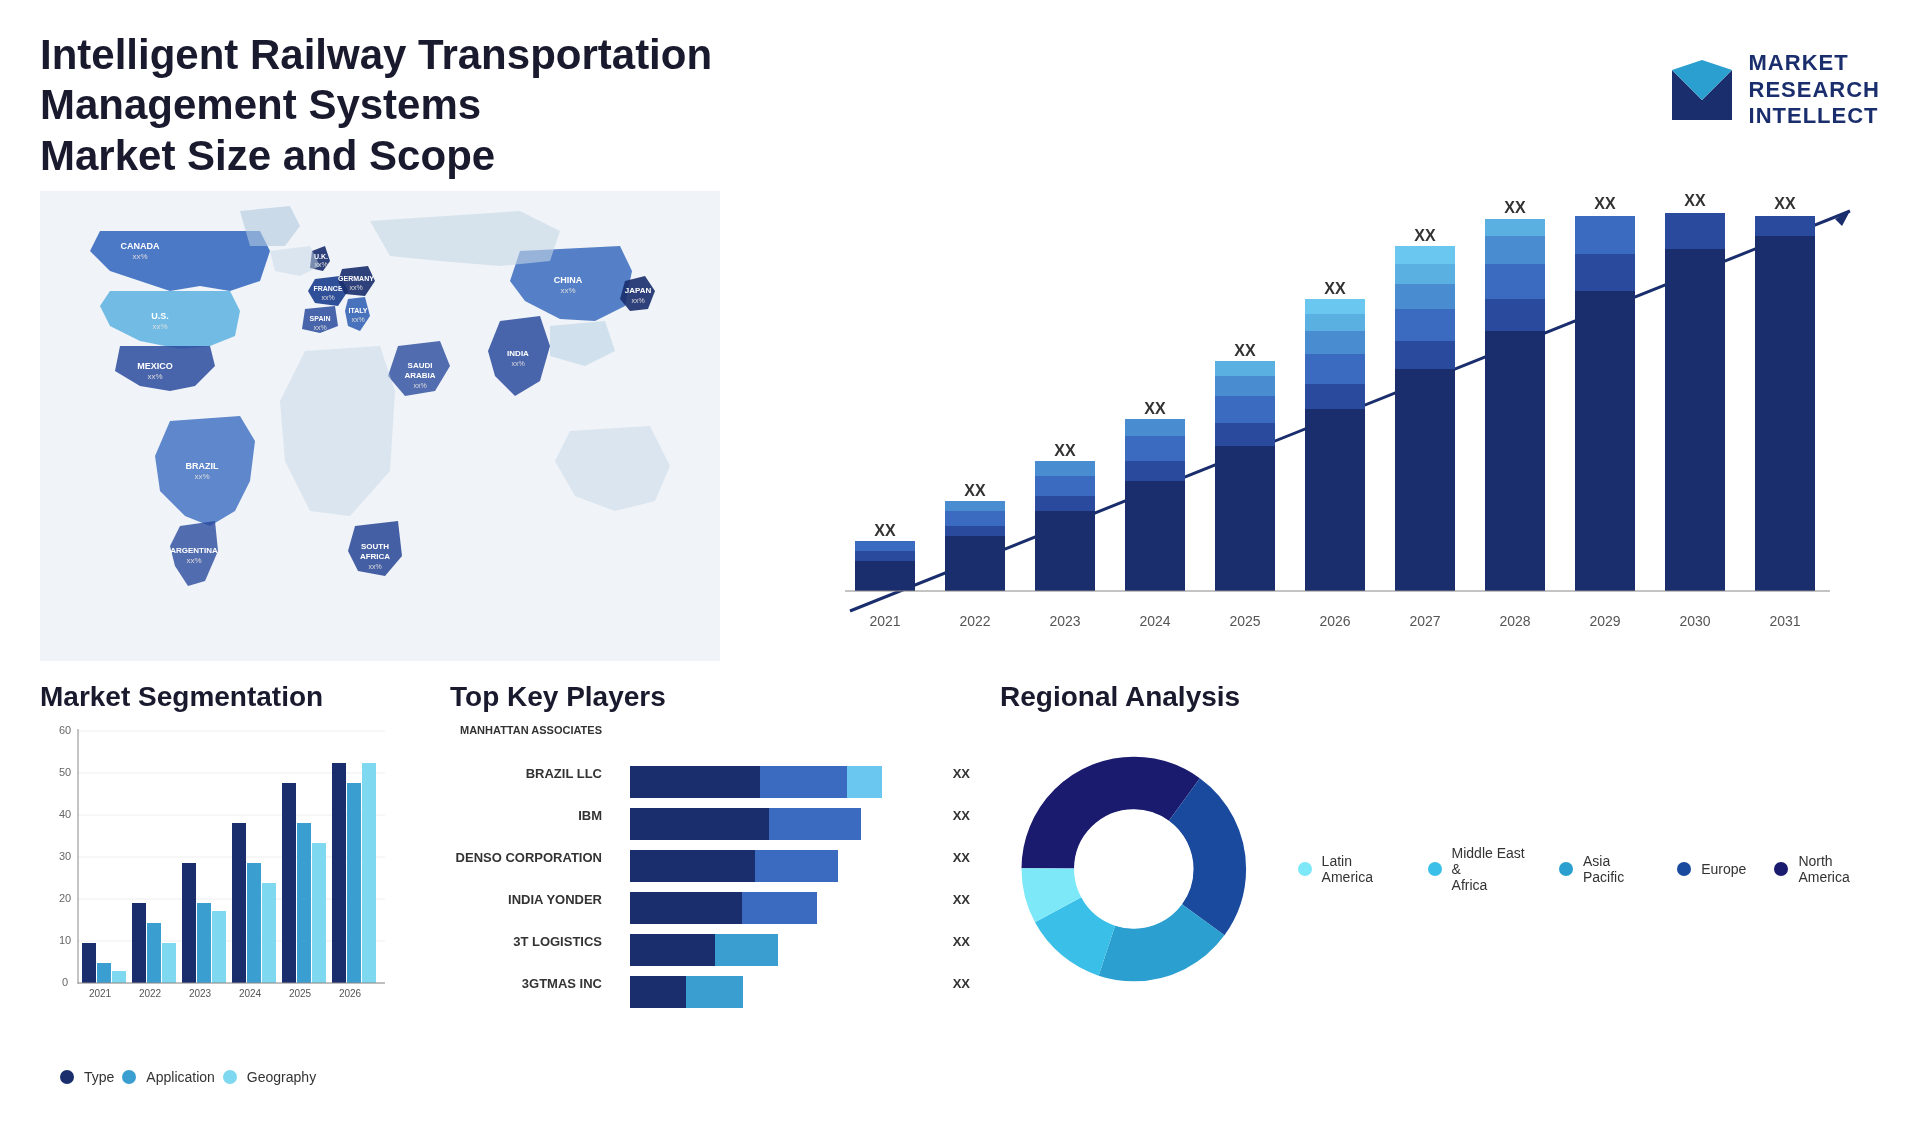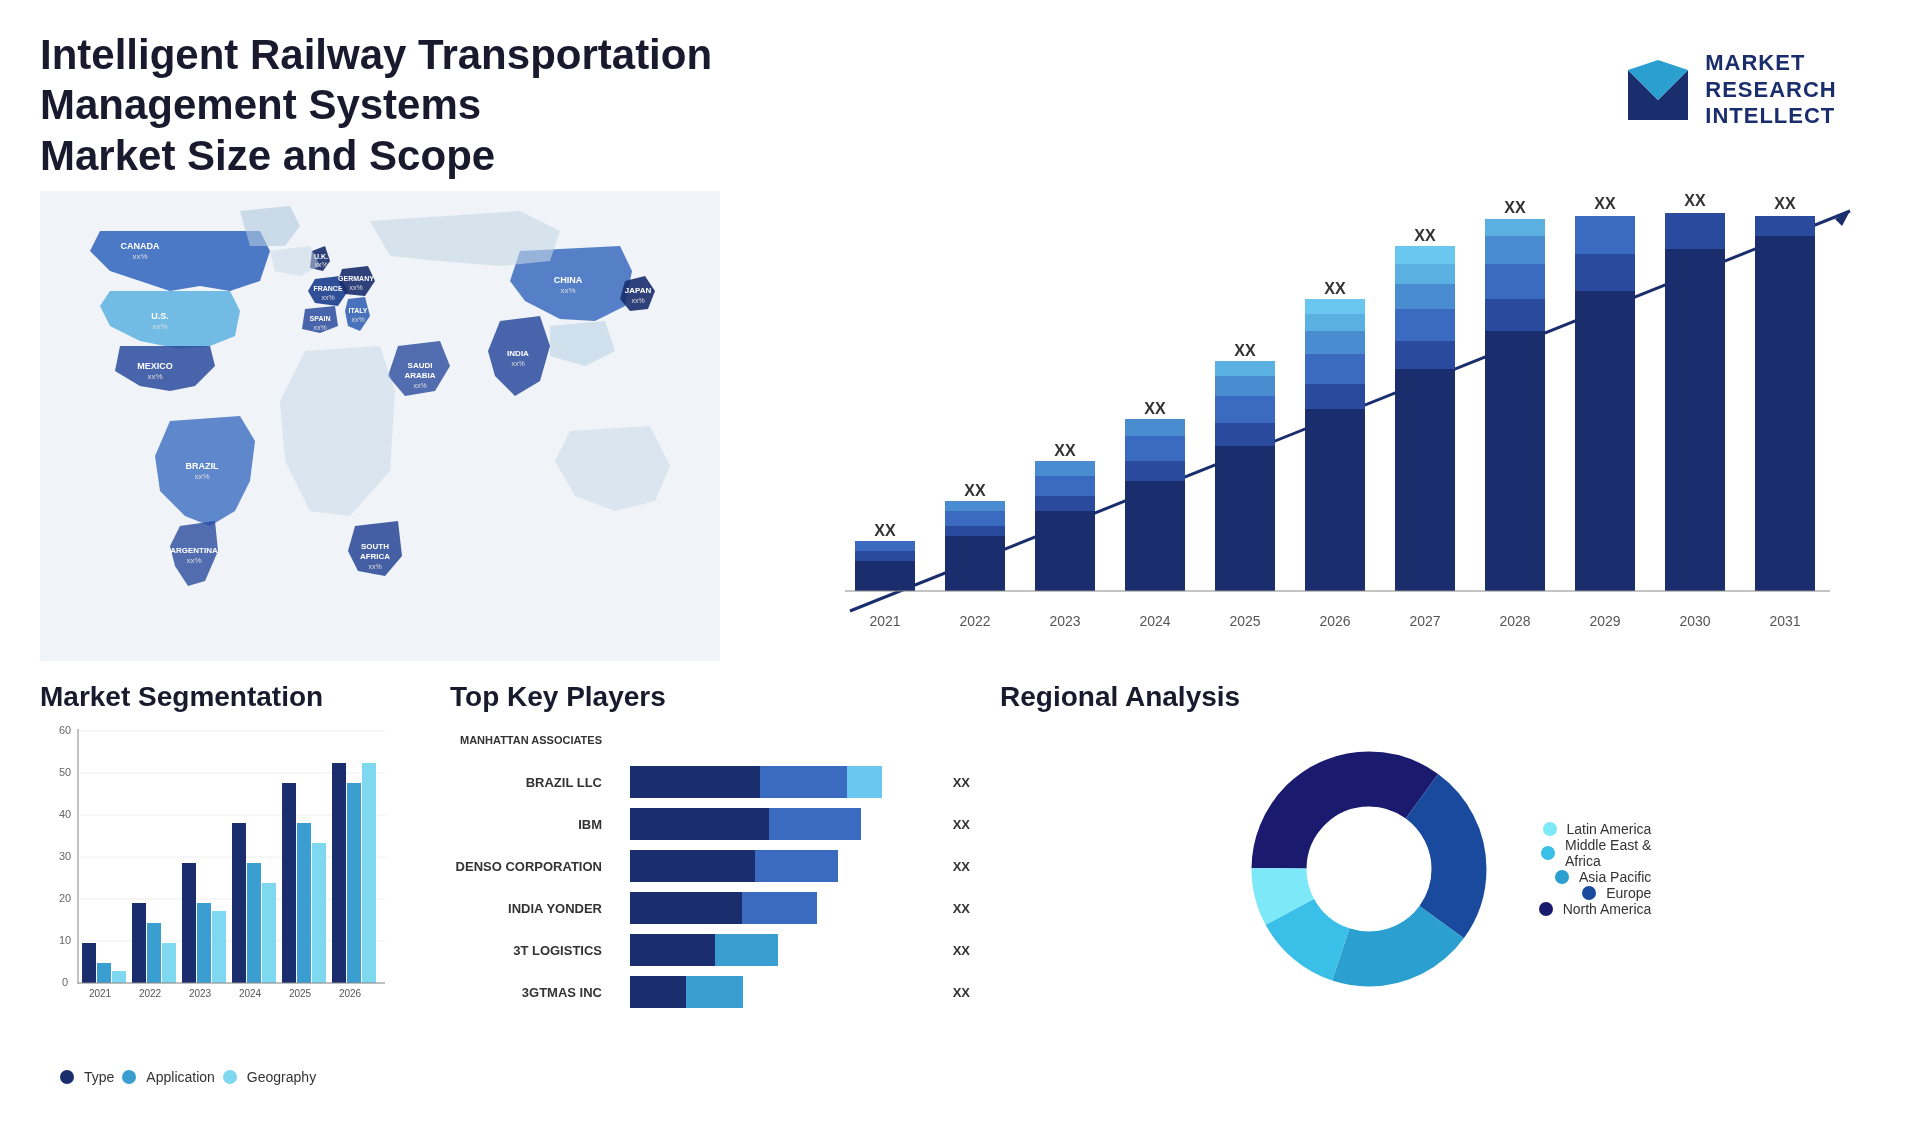--- a/index.html
+++ b/index.html
@@ -24,21 +24,21 @@
       font-weight: 600;
       color: #1a1a2e;
       line-height: 1.2;
       max-width: 900px;
     }
     .logo-box {
       width: 300px;
       height: 120px;
       display: flex;
       align-items: center;
-      justify-content: center;
+      justify-content: flex-end;
       gap: 12px;
     }
     .logo-icon {
       width: 70px;
       height: 70px;
     }
     .logo-text {
       font-size: 22px;
       font-weight: 800;
       color: #1a2d6d;
@@ -109,21 +109,21 @@
       height: 340px;
       position: relative;
     }
 
     
     .players-container {
       padding-top: 5px;
     }
     .player-row {
       display: flex;
-      align-items: center;
+      align-items: flex-start;
       margin-bottom: 10px;
       gap: 20px;
     }
     .player-name {
       font-size: 13px;
       font-weight: 600;
       color: #333;
       width: 160px;
       flex-shrink: 0;
       text-align: right;
@@ -145,23 +145,22 @@
     
     .donut-container {
       display: flex;
       align-items: center;
       justify-content: center;
       gap: 30px;
       padding-top: 10px;
     }
     .donut-legend {
       display: flex;
-      flex-direction: column;
-      gap: 0;
-      align-items: flex-end;
+      flex-direction: row;
+      gap: 28px;
     }
     .legend-item {
       display: flex;
       align-items: center;
       gap: 10px;
       font-size: 14px;
       color: #333;
     }
     .legend-dot {
       width: 14px;

